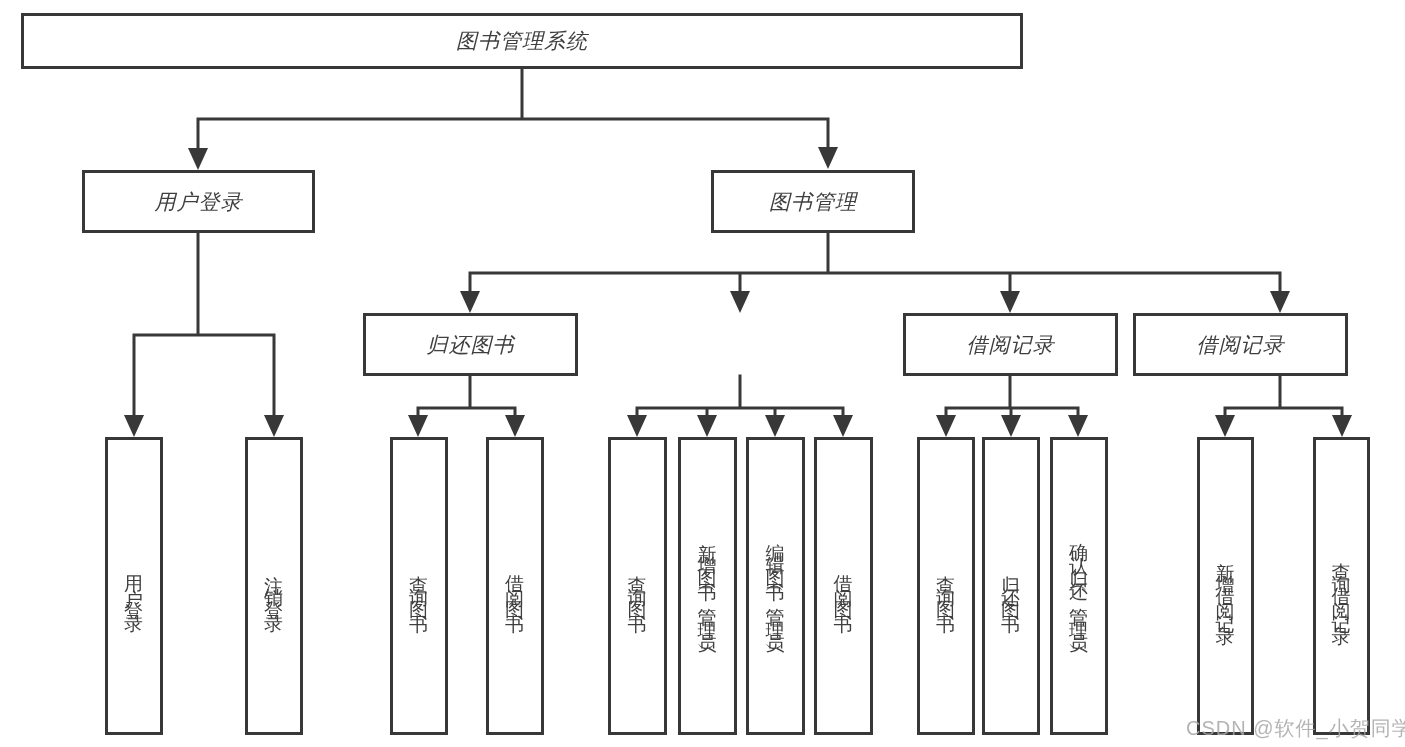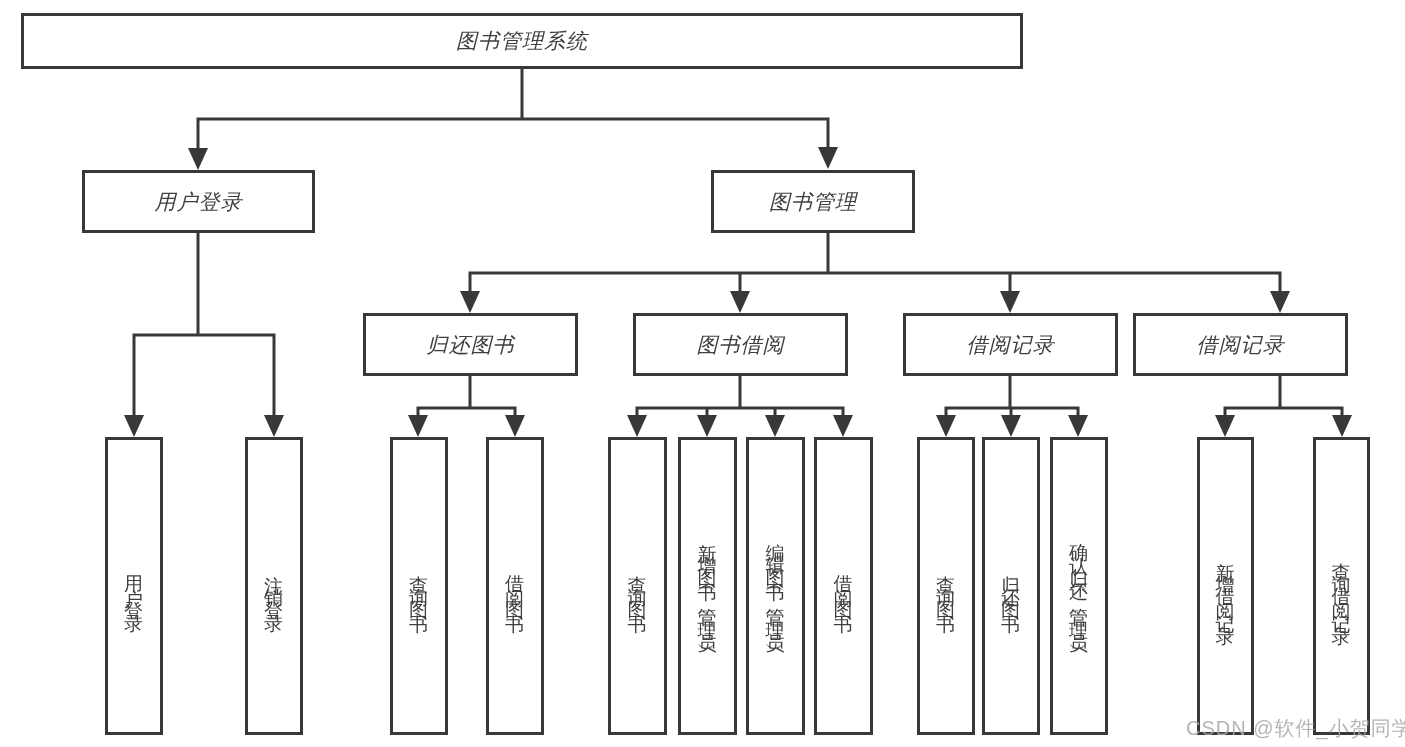--- a/index.html
+++ b/index.html
@@ -79,21 +79,20 @@
       <polygon points="1332,415 1352,415 1342,437"></polygon>
     </g>
   </svg>
 
   <div class="node h" style="left:21px;top:13px;width:1002px;height:56px">图书管理系统</div>
 
   <div class="node h" style="left:82px;top:170px;width:233px;height:63px">用户登录</div>
   <div class="node h" style="left:711px;top:170px;width:204px;height:63px">图书管理</div>
 
   <div class="node h" style="left:363px;top:313px;width:215px;height:63px">归还图书</div>
-  <div class="node h" style="left:633px;top:313px;width:215px;height:63px">图书借阅</div>
   <div class="node h" style="left:903px;top:313px;width:215px;height:63px">借阅记录</div>
   <div class="node h" style="left:1133px;top:313px;width:215px;height:63px">借阅记录</div>
 
   <div class="node v" style="left:105px;top:437px;width:58px;height:298px">用户登录</div>
   <div class="node v" style="left:245px;top:437px;width:58px;height:298px">注销登录</div>
 
   <div class="node v" style="left:390px;top:437px;width:58px;height:298px">查询图书</div>
   <div class="node v" style="left:486px;top:437px;width:58px;height:298px">借阅图书</div>
 
   <div class="node v" style="left:608px;top:437px;width:59px;height:298px">查询图书</div>

